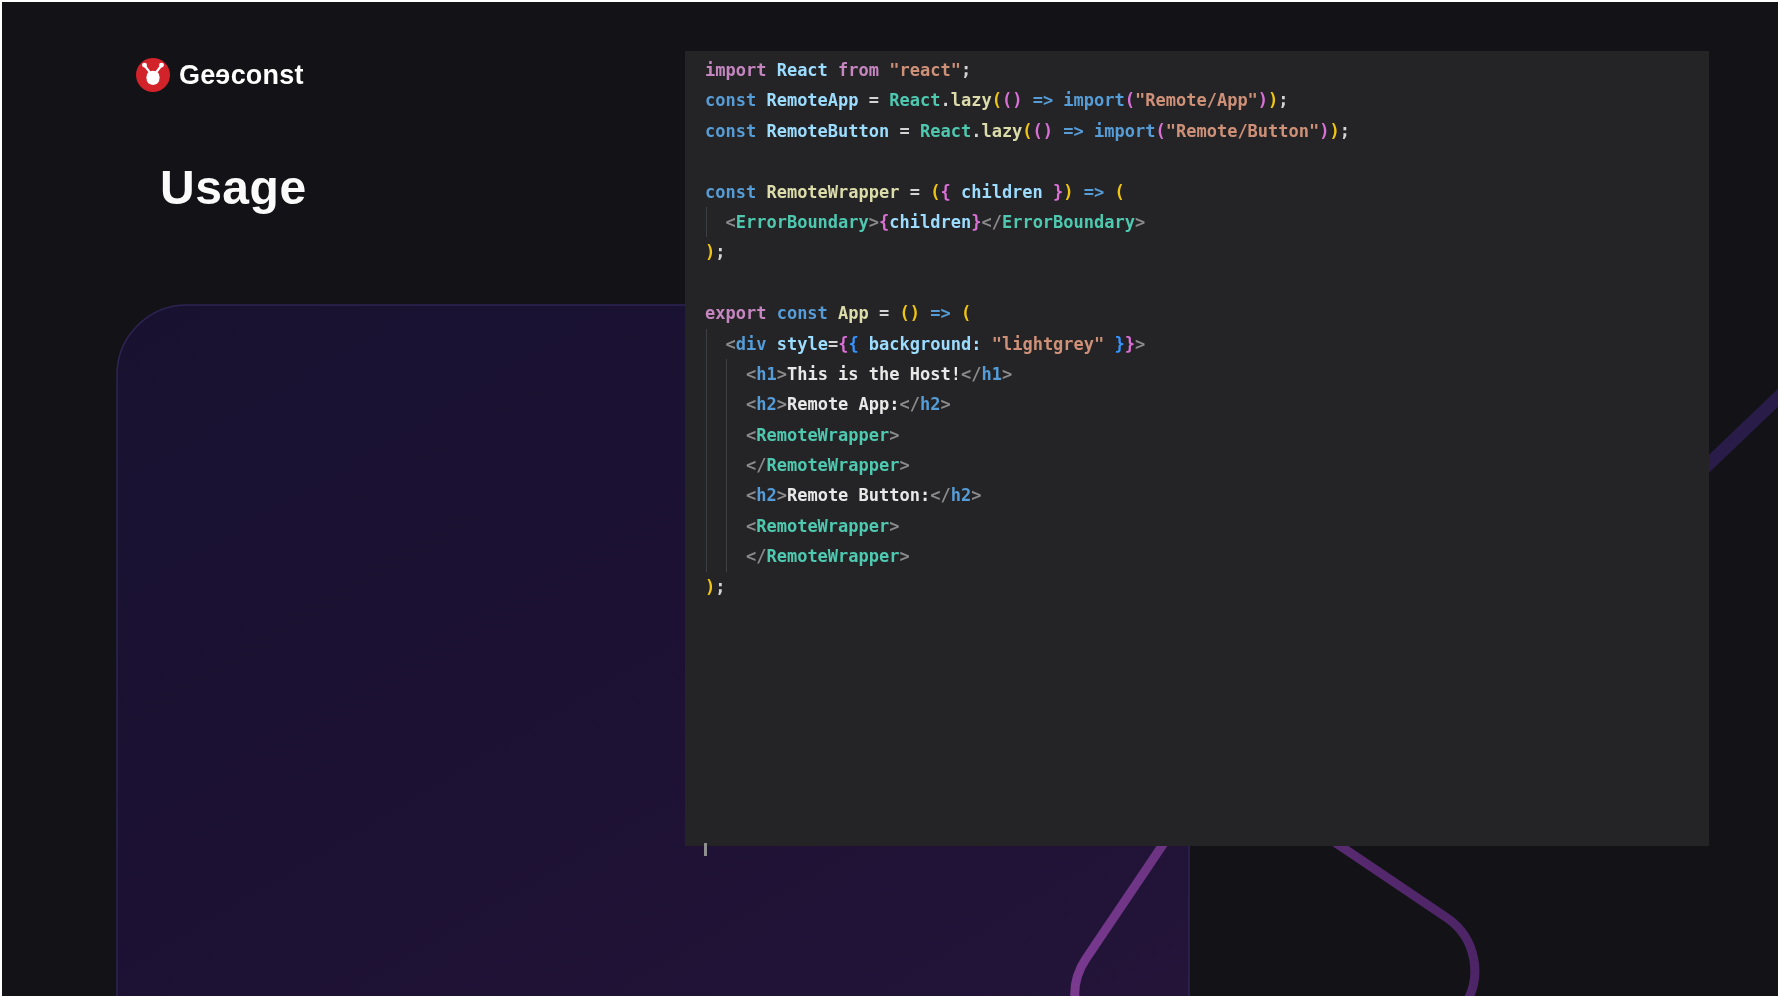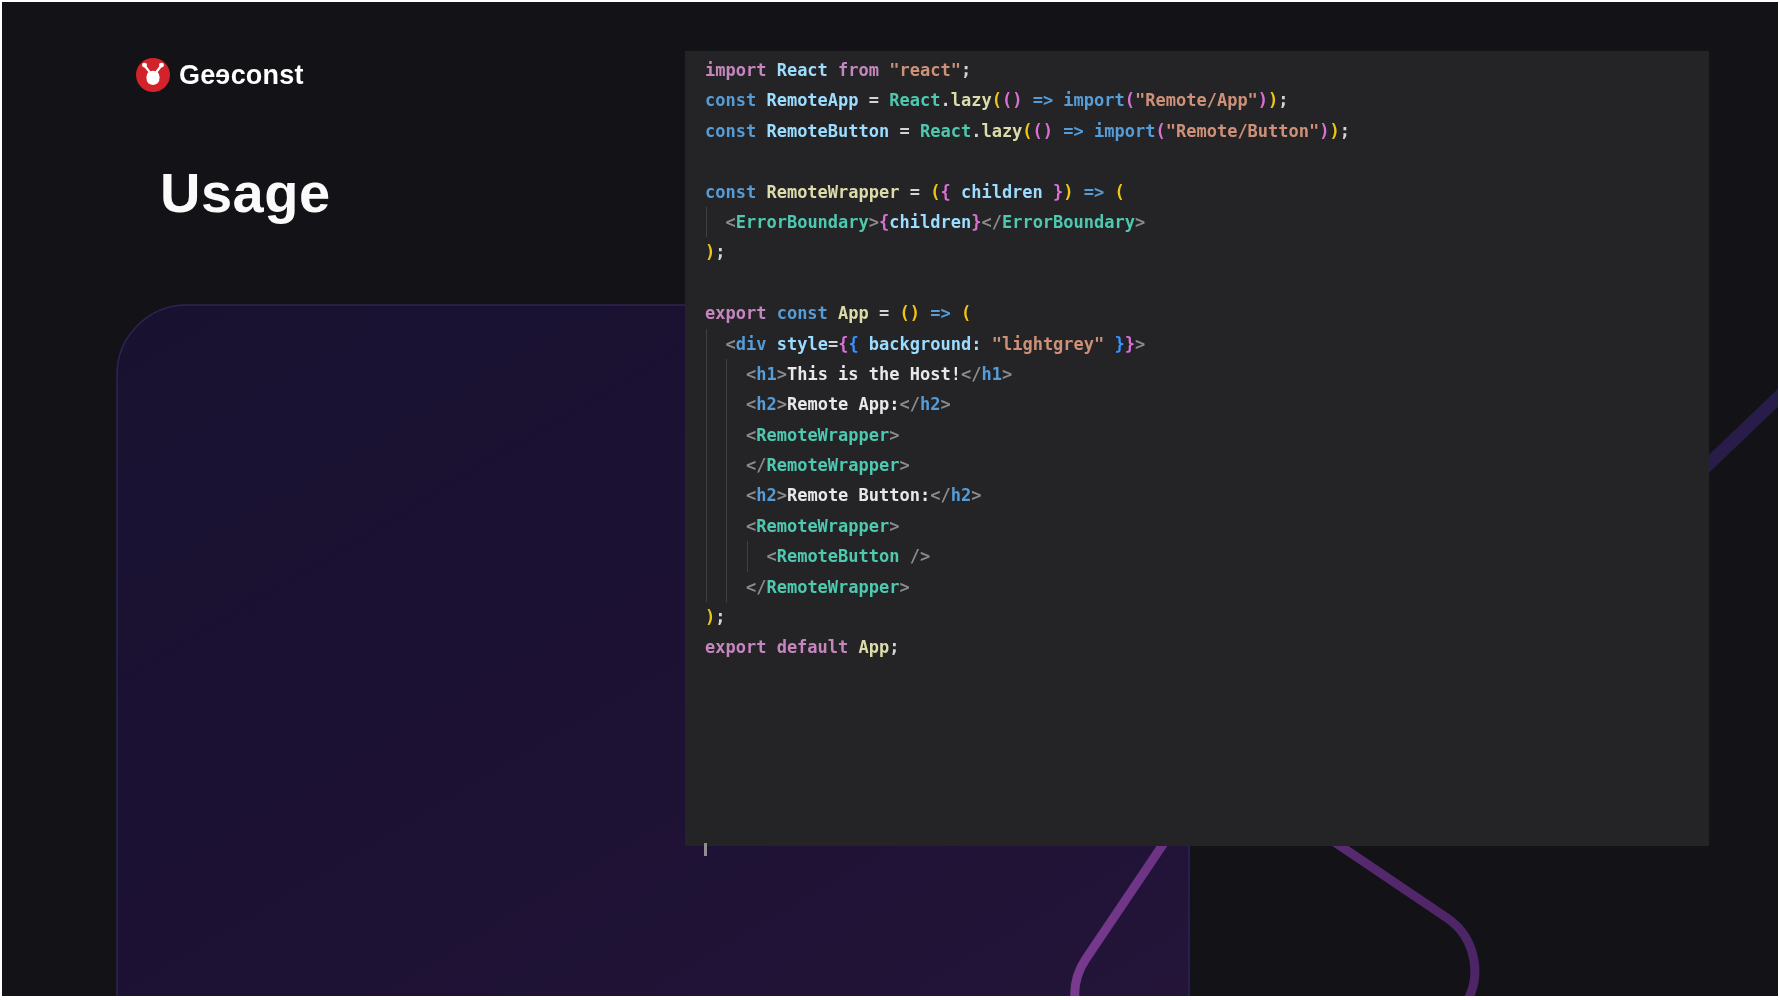--- a/index.html
+++ b/index.html
@@ -4,21 +4,21 @@
 <style>
   html,body{margin:0;padding:0;width:1780px;height:1000px;overflow:hidden;background:#ffffff;}
   .frame{position:absolute;inset:0;background:#ffffff;}
   .slide{position:absolute;left:2px;top:2px;right:2px;bottom:4px;background:#131317;overflow:hidden;
          font-family:"Liberation Sans",sans-serif;}
   .decor{position:absolute;left:0;top:0;width:100%;height:100%;z-index:1;}
   .brand{position:absolute;left:134px;top:56px;display:flex;align-items:center;gap:9px;z-index:3;}
   .brand-icon{width:34px;height:34px;display:block;}
   .brand-text{color:#ffffff;font-weight:bold;font-size:27px;letter-spacing:0.2px;}
   .flip{display:inline-block;transform:scaleX(-1);}
-  .slide-title{position:absolute;left:158px;top:158px;color:#fafafa;font-weight:bold;font-size:56px;
+  .slide-title{position:absolute;left:158px;top:158px;color:#fafafa;font-weight:bold;font-size:48px;
                letter-spacing:0.5px;z-index:3;}
   .code-editor{position:absolute;left:683px;top:49px;width:1024px;height:795px;background:#242427;
                z-index:2;padding:4px 0 0 20px;box-sizing:border-box;overflow:hidden;}
   .code-line{position:relative;height:30.4px;line-height:30.4px;white-space:pre;
              font-family:"DejaVu Sans Mono",monospace;font-size:17px;font-weight:bold;color:#d4d4d4;}
   .indent-guide{position:absolute;top:0;bottom:0;width:1px;background:#3f3f46;}
   .text-cursor{position:absolute;left:702px;top:841px;width:3px;height:13px;background:#8f8f8f;z-index:3;}
 </style>
 </head>
 <body>
@@ -67,24 +67,22 @@
         <div class="code-line"><span style="color: rgb(239, 196, 18);">)</span><span style="color: rgb(212, 212, 212);">;</span></div>
         <div class="code-line"></div>
         <div class="code-line"><span style="color: rgb(197, 134, 192);">export </span><span style="color: rgb(86, 156, 214);">const </span><span style="color: rgb(220, 220, 170);">App </span><span style="color: rgb(212, 212, 212);">= </span><span style="color: rgb(239, 196, 18);">()</span><span style="color: rgb(212, 212, 212);"> </span><span style="color: rgb(86, 156, 214);">=&gt; </span><span style="color: rgb(239, 196, 18);">(</span></div>
         <div class="code-line"><span class="indent-guide" style="left: 1px;"></span><span>  </span><span style="color: rgb(138, 138, 138);">&lt;</span><span style="color: rgb(86, 156, 214);">div </span><span style="color: rgb(156, 220, 254);">style</span><span style="color: rgb(212, 212, 212);">=</span><span style="color: rgb(218, 112, 214);">{</span><span style="color: rgb(55, 148, 255);">{</span><span style="color: rgb(156, 220, 254);"> background:</span><span style="color: rgb(212, 212, 212);"> </span><span style="color: rgb(206, 145, 120);">"lightgrey"</span><span style="color: rgb(212, 212, 212);"> </span><span style="color: rgb(55, 148, 255);">}</span><span style="color: rgb(218, 112, 214);">}</span><span style="color: rgb(138, 138, 138);">&gt;</span></div>
         <div class="code-line"><span class="indent-guide" style="left: 1px;"></span><span class="indent-guide" style="left: 21.46px;"></span><span>    </span><span style="color: rgb(138, 138, 138);">&lt;</span><span style="color: rgb(86, 156, 214);">h1</span><span style="color: rgb(138, 138, 138);">&gt;</span><span style="color: rgb(232, 232, 232);">This is the Host!</span><span style="color: rgb(138, 138, 138);">&lt;/</span><span style="color: rgb(86, 156, 214);">h1</span><span style="color: rgb(138, 138, 138);">&gt;</span></div>
         <div class="code-line"><span class="indent-guide" style="left: 1px;"></span><span class="indent-guide" style="left: 21.46px;"></span><span>    </span><span style="color: rgb(138, 138, 138);">&lt;</span><span style="color: rgb(86, 156, 214);">h2</span><span style="color: rgb(138, 138, 138);">&gt;</span><span style="color: rgb(232, 232, 232);">Remote App:</span><span style="color: rgb(138, 138, 138);">&lt;/</span><span style="color: rgb(86, 156, 214);">h2</span><span style="color: rgb(138, 138, 138);">&gt;</span></div>
         <div class="code-line"><span class="indent-guide" style="left: 1px;"></span><span class="indent-guide" style="left: 21.46px;"></span><span>    </span><span style="color: rgb(138, 138, 138);">&lt;</span><span style="color: rgb(78, 201, 176);">RemoteWrapper</span><span style="color: rgb(138, 138, 138);">&gt;</span></div>
         <div class="code-line"><span class="indent-guide" style="left: 1px;"></span><span class="indent-guide" style="left: 21.46px;"></span><span>    </span><span style="color: rgb(138, 138, 138);">&lt;/</span><span style="color: rgb(78, 201, 176);">RemoteWrapper</span><span style="color: rgb(138, 138, 138);">&gt;</span></div>
         <div class="code-line"><span class="indent-guide" style="left: 1px;"></span><span class="indent-guide" style="left: 21.46px;"></span><span>    </span><span style="color: rgb(138, 138, 138);">&lt;</span><span style="color: rgb(86, 156, 214);">h2</span><span style="color: rgb(138, 138, 138);">&gt;</span><span style="color: rgb(232, 232, 232);">Remote Button:</span><span style="color: rgb(138, 138, 138);">&lt;/</span><span style="color: rgb(86, 156, 214);">h2</span><span style="color: rgb(138, 138, 138);">&gt;</span></div>
         <div class="code-line"><span class="indent-guide" style="left: 1px;"></span><span class="indent-guide" style="left: 21.46px;"></span><span>    </span><span style="color: rgb(138, 138, 138);">&lt;</span><span style="color: rgb(78, 201, 176);">RemoteWrapper</span><span style="color: rgb(138, 138, 138);">&gt;</span></div>
-        <div class="code-line"><span class="indent-guide" style="left: 1px;"></span><span class="indent-guide" style="left: 21.46px;"></span><span class="indent-guide" style="left: 41.92px;"></span><span>      </span><span style="color: rgb(138, 138, 138);">&lt;</span><span style="color: rgb(78, 201, 176);">RemoteButton</span><span style="color: rgb(138, 138, 138);"> /&gt;</span></div>
         <div class="code-line"><span class="indent-guide" style="left: 1px;"></span><span class="indent-guide" style="left: 21.46px;"></span><span>    </span><span style="color: rgb(138, 138, 138);">&lt;/</span><span style="color: rgb(78, 201, 176);">RemoteWrapper</span><span style="color: rgb(138, 138, 138);">&gt;</span></div>
         <div class="code-line"><span style="color: rgb(239, 196, 18);">)</span><span style="color: rgb(212, 212, 212);">;</span></div>
-        <div class="code-line"><span style="color: rgb(197, 134, 192);">export default </span><span style="color: rgb(220, 220, 170);">App</span><span style="color: rgb(212, 212, 212);">;</span></div>
         <div class="code-line"></div>
         <div class="code-line"></div>
         <div class="code-line"></div>
       </div>
 
     <div class="text-cursor"></div>
 
   </div>
 </div>
 

